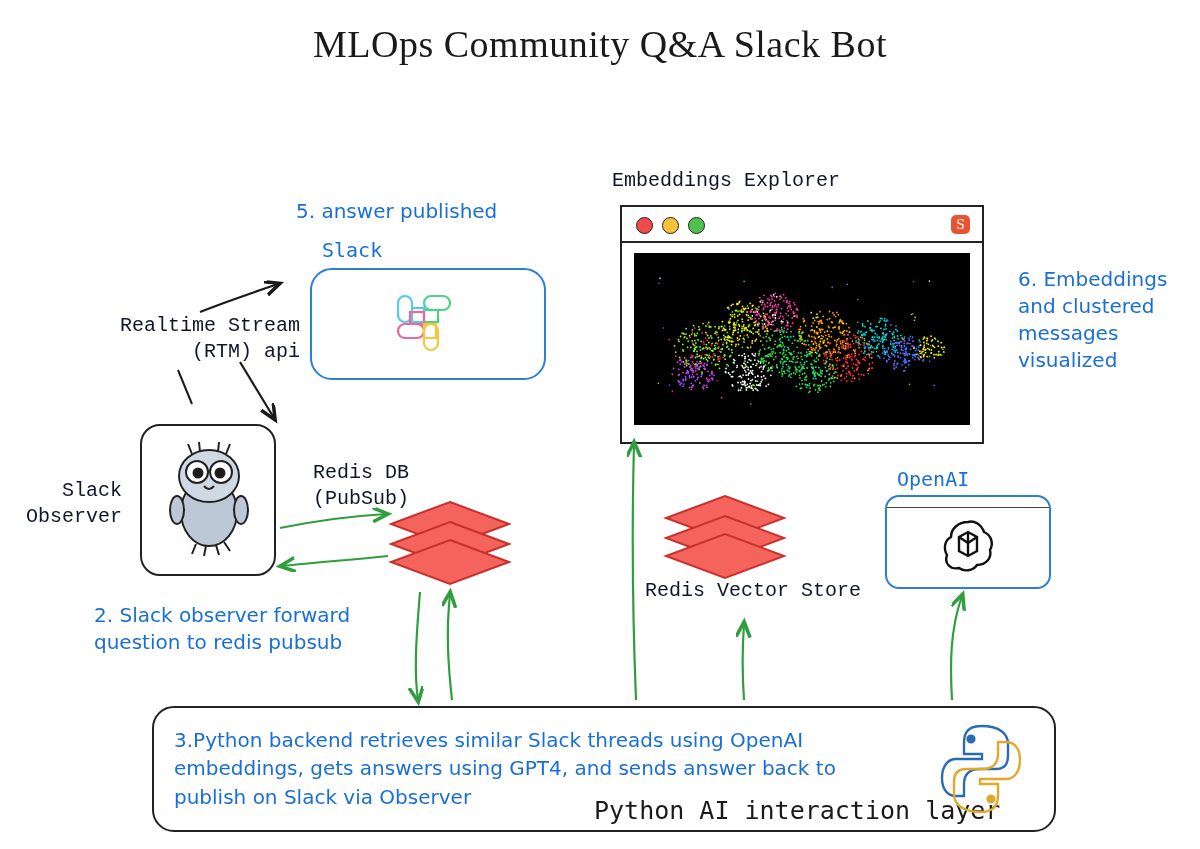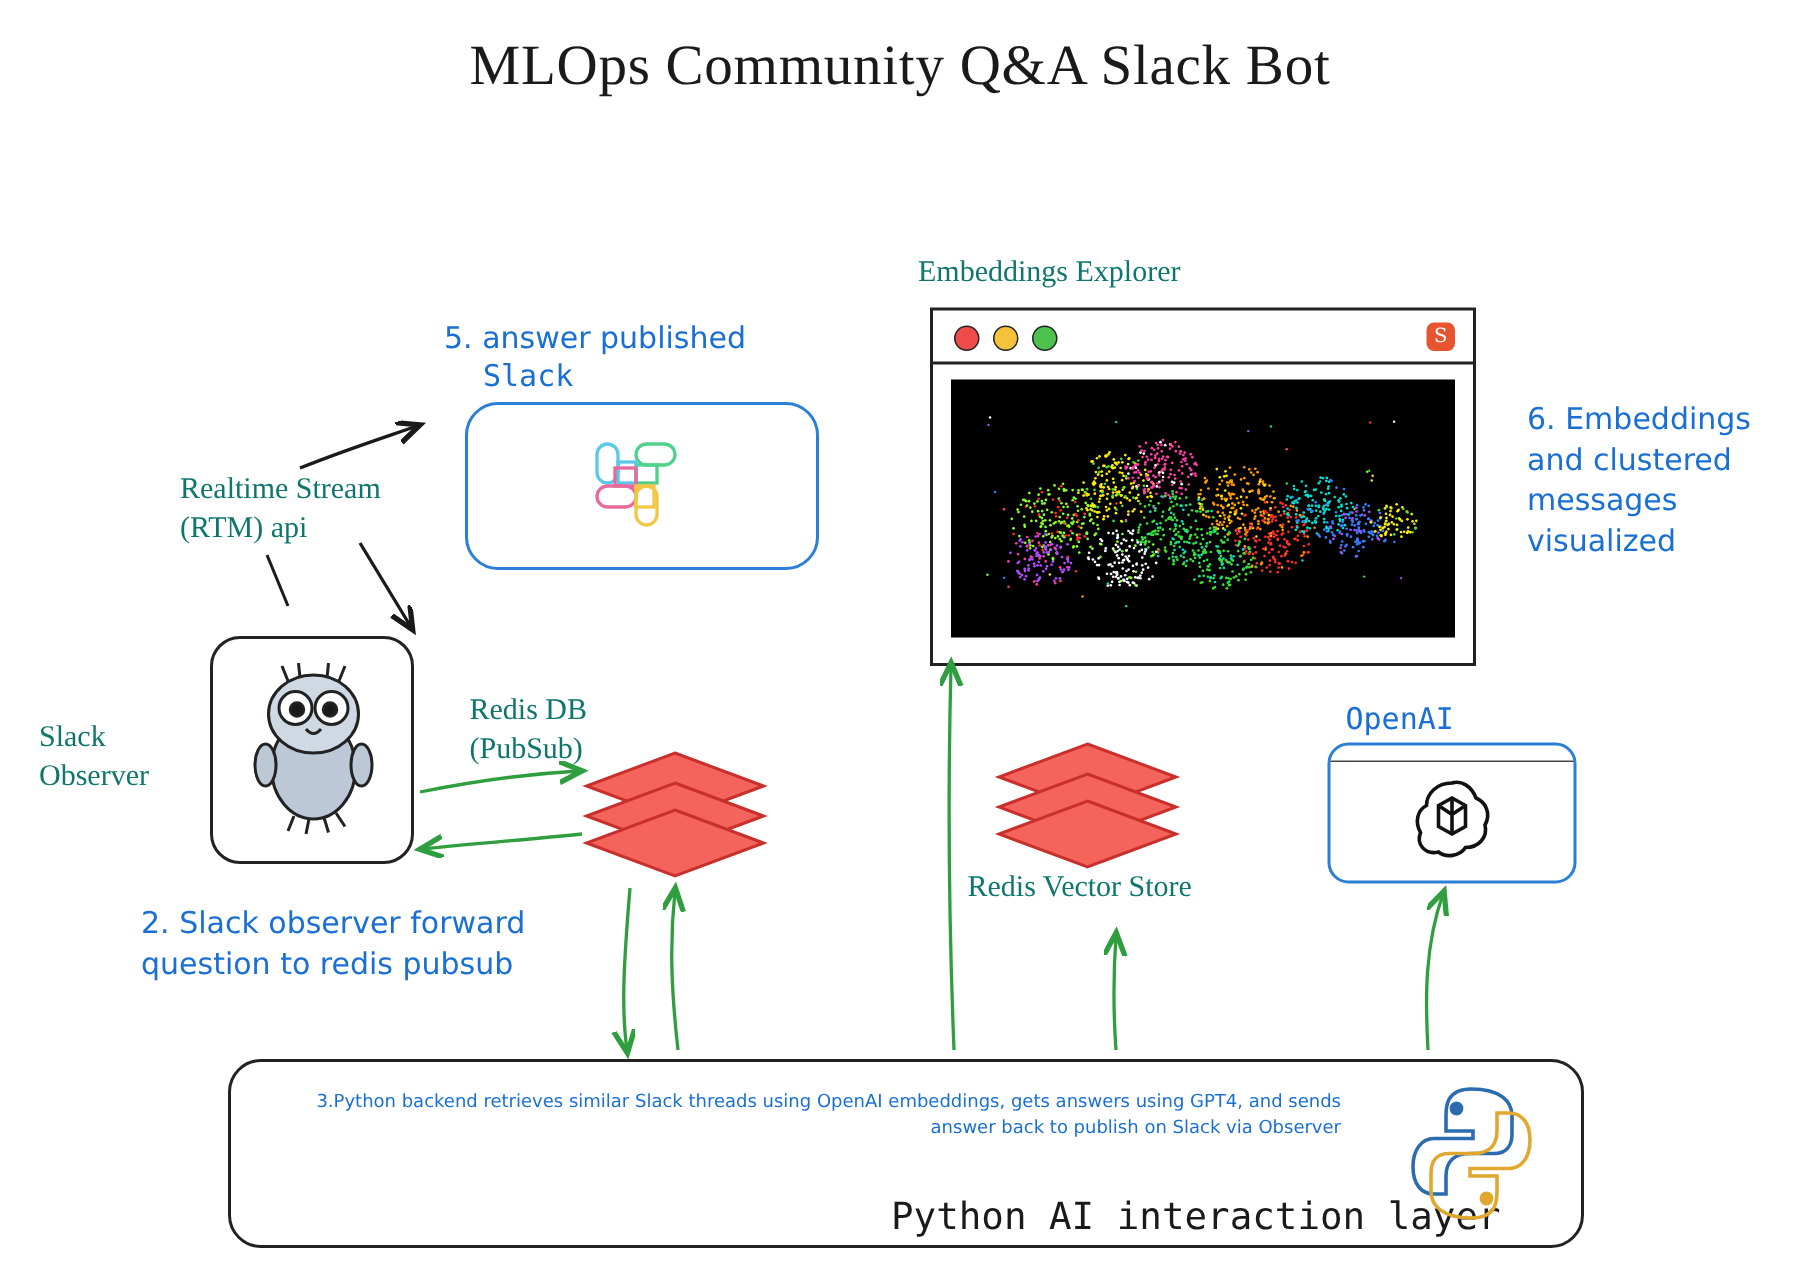--- a/index.html
+++ b/index.html
@@ -28,24 +28,25 @@
   }
 
   
   .note-blue {
     color: #1a6fd4;
     font-family: "DejaVu Sans", sans-serif;
     font-size: 20px;
     line-height: 1.35;
   }
   .hand-dark {
-    color: #0f766e;
-    font-family: Liberation Serif, serif;
+    color: #0f172a;
+    font-family: Liberation Mono, monospace;
     font-size: 20px;
     line-height: 1.3;
+    text-align: right;
   }
   .hand-blue {
     color: #1a6fd4;
     font-family: "DejaVu Sans Mono", monospace;
     font-size: 20px;
     line-height: 1.3;
   }
 
   
   #slack-card {
@@ -105,23 +106,22 @@
   #backend-card {
     left: 152px; top: 706px; width: 900px; height: 122px;
     border: 2.5px solid #222;
     border-radius: 22px;
     background: #ffffff;
   }
   #backend-text {
     position: absolute; left: 20px; top: 18px; width: 720px;
     color: #1a6fd4;
     font-family: "DejaVu Sans", sans-serif;
-    font-size: 12px;
+    font-size: 20px;
     line-height: 1.42;
-    text-align: right;
   }
   #backend-caption {
     position: absolute; left: 440px; top: 88px;
     color: #1a1a1a;
     font-family: "DejaVu Sans Mono", monospace;
     font-size: 25px;
   }
 
   
   .redis-stack { width: 130px; height: 90px; }
@@ -129,21 +129,21 @@
   svg.overlay { position: absolute; left: 0; top: 0; width: 1200px; height: 849px; pointer-events: none; }
 </style>
 </head>
 <body>
 
 <div id="canvas">
 
   <div class="abs" id="title">MLOps Community Q&amp;A Slack Bot</div>
 
 
-  <div class="abs note-blue" style="left:296px; top:198px; width:280px; white-space:pre;margin-top:14px;">5. answer published</div>
+  <div class="abs note-blue" style="left:296px; top:198px; width:280px; white-space:pre;">5. answer published</div>
 
   <div class="abs hand-blue" style="left:322px; top:237px;">Slack</div>
 
   <div class="abs" id="slack-card">
     <div class="abs" style="left:62px; top:14px;">
       <svg width="100" height="80" viewBox="0 0 100 80">
         <g stroke-width="2.2" fill="none">
 
           <g stroke="#4fd18b">
             <rect x="50" y="12" width="26" height="14" rx="7"></rect>

